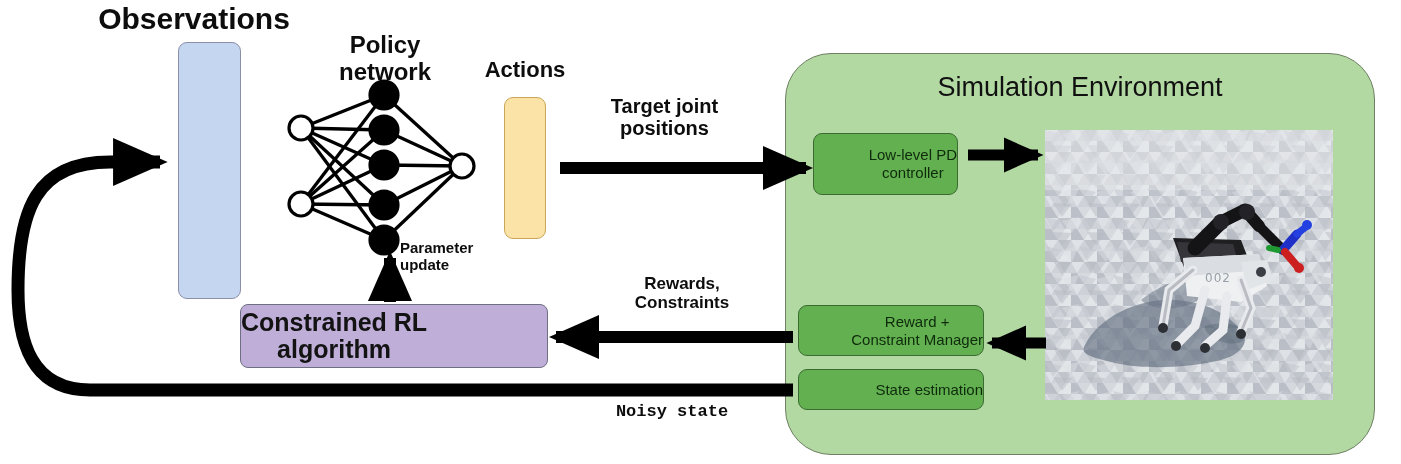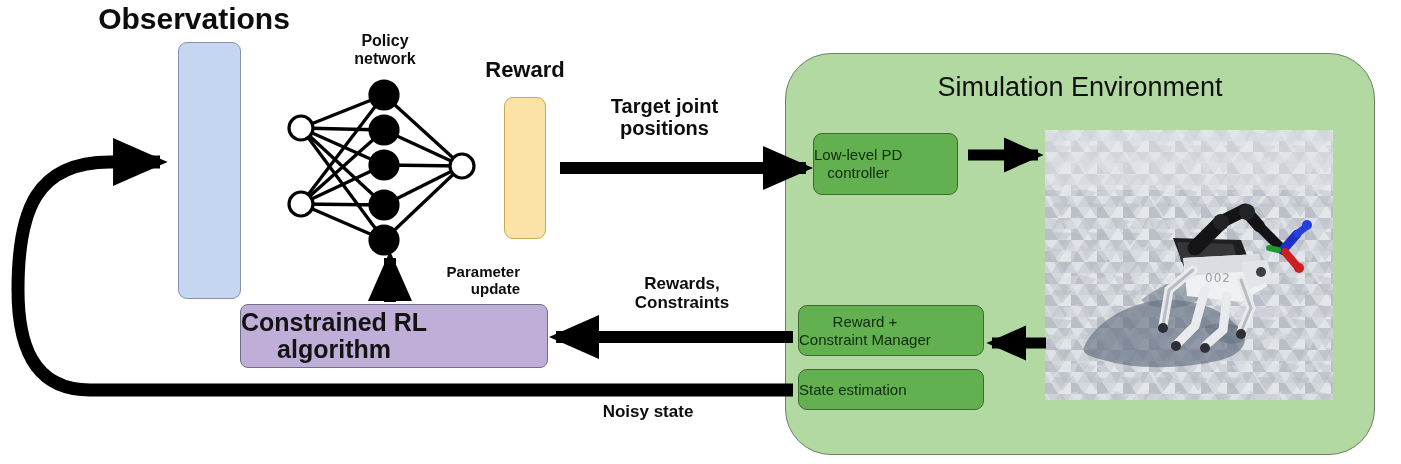--- a/index.html
+++ b/index.html
@@ -73,21 +73,21 @@
   #sim-title {
     position: absolute; left: 785px; top: 72px; width: 590px;
     font-size: 27px; font-weight: normal; color: #101010; text-align: center;
   }
   .gbox {
     position: absolute;
     background: #63b050;
     border: 1.4px solid #3c6b32;
     border-radius: 9px;
     box-sizing: border-box;
-    display: flex; align-items: center; justify-content: flex-start;
+    display: flex; align-items: center; justify-content: flex-end;
     color: #0e2b0c;
     text-align: center;
     line-height: 1.2;
     white-space: pre-line;
   }
   #pd-controller { left: 813px; top: 133px; width: 145px; height: 62px; font-size: 15px; }
   #reward-manager { left: 798px; top: 305px; width: 186px; height: 51px; font-size: 15px; }
   #state-estimation { left: 798px; top: 369px; width: 186px; height: 41px; font-size: 15px; }
 
   
@@ -106,37 +106,37 @@
   }
 </style>
 </head>
 <body>
 
 <div id="canvas">
 
   <div class="lbl bold" style="left:94px; top:2px; width:200px; font-size:30px;">Observations</div>
   <div class="bar" id="observations-bar"></div>
 
-  <div class="lbl bold" style="left:300px; top:32px; width:170px; font-size:16px;">Policy
+  <div class="lbl bold" style="left:300px; top:32px; width:170px; font-size:24px;">Policy
 network</div>
 
-  <div class="lbl bold" style="left:455px; top:58px; width:140px; font-size:22px;">Reward</div>
+  <div class="lbl bold" style="left:455px; top:58px; width:140px; font-size:22px;">Actions</div>
   <div class="bar" id="actions-bar"></div>
 
   <div class="lbl bold" style="left:587px; top:95px; width:155px; font-size:20px;">Target joint
 positions</div>
   <div class="lbl bold" style="left:963px; top:115px; width:92px; font-size:15px;">Joint
 torques</div>
-  <div class="lbl bold" style="left:400px; top:264px; width:120px; font-size:15px; text-align:right;">Parameter
+  <div class="lbl bold" style="left:400px; top:240px; width:120px; font-size:15px; text-align:left;">Parameter
 update</div>
   <div class="lbl bold" style="left:597px; top:274px; width:170px; font-size:17px;">Rewards,
 Constraints</div>
   <div class="lbl bold" style="left:989px; top:310px; width:66px; font-size:16px;">New
 state</div>
-  <div class="lbl bold" style="left:568px; top:402px; width:160px; font-size:17px;">Noisy state</div>
+  <div class="lbl bold" style="left:592px; top:402px; width:160px; font-size:17px;font-family:Liberation Mono, monospace;">Noisy state</div>
 
   <div id="rl-box">
     <span class="t">Constrained RL
 algorithm</span>
   </div>
 
   <div id="sim-env"></div>
   <div id="sim-title">Simulation Environment</div>
 
   <div class="gbox" id="pd-controller">

